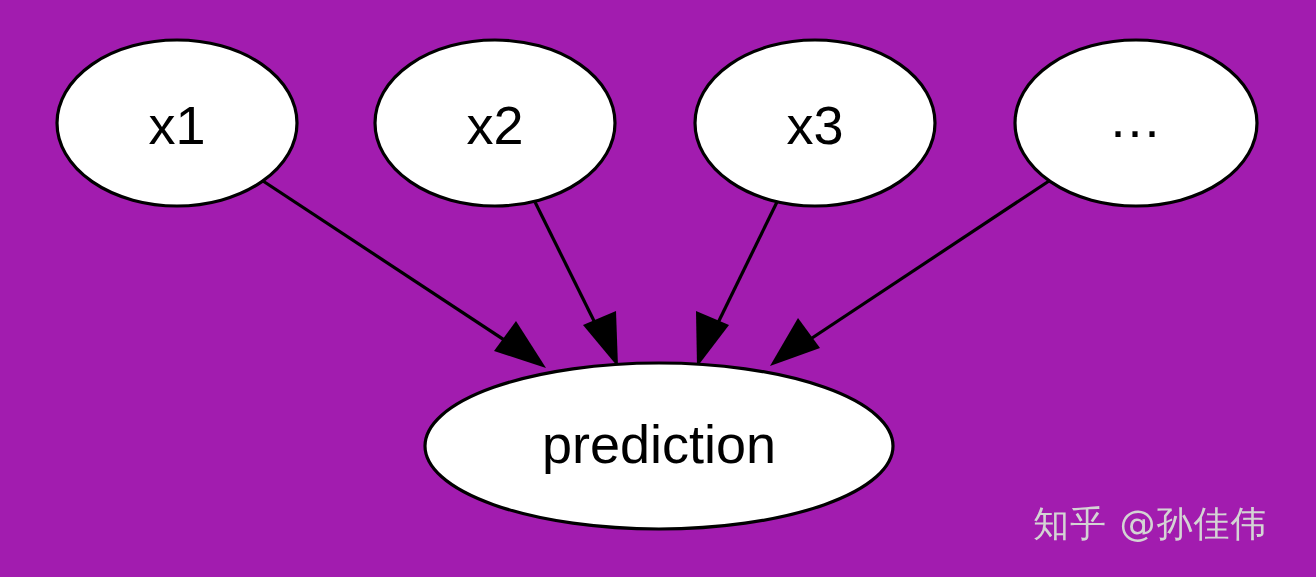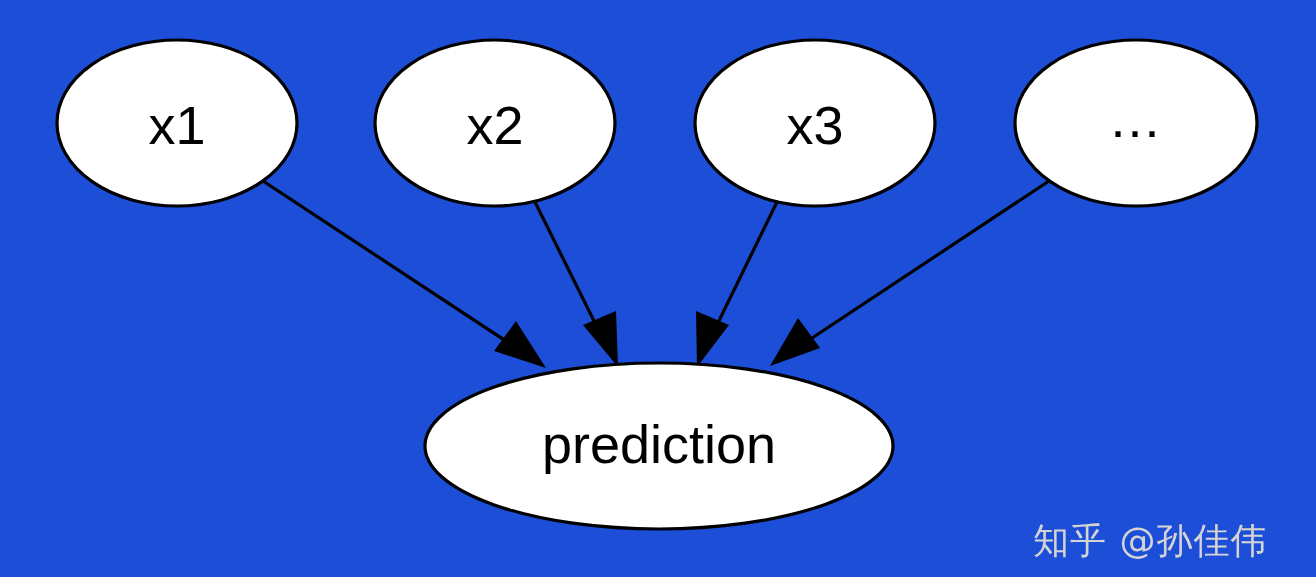--- a/index.html
+++ b/index.html
@@ -7,21 +7,21 @@
     padding: 0;
     background: #ffffff;
   }
   body {
     font-family: "Liberation Sans", sans-serif;
   }
   #canvas {
     position: relative;
     width: 1316px;
     height: 577px;
-    background: #1d4ed8;
+    background: #a21caf;
     overflow: hidden;
   }
   #diagram-svg {
     position: absolute;
     left: 0;
     top: 0;
     width: 1316px;
     height: 577px;
     display: block;
   }
@@ -55,21 +55,20 @@
   .watermark {
     position: absolute;
     left: 1033px;
     top: 500px;
     font-family: "DejaVu Sans", sans-serif;
     font-size: 36px;
     color: #d4d4d4;
     white-space: nowrap;
     user-select: none;
     letter-spacing: 1px;
-    margin-top: 17px;
   }
 </style>
 </head>
 <body>
 
 <div id="canvas">
 
   <svg id="diagram-svg" viewBox="0 0 1316 577" xmlns="http://www.w3.org/2000/svg">
 
     <g>

